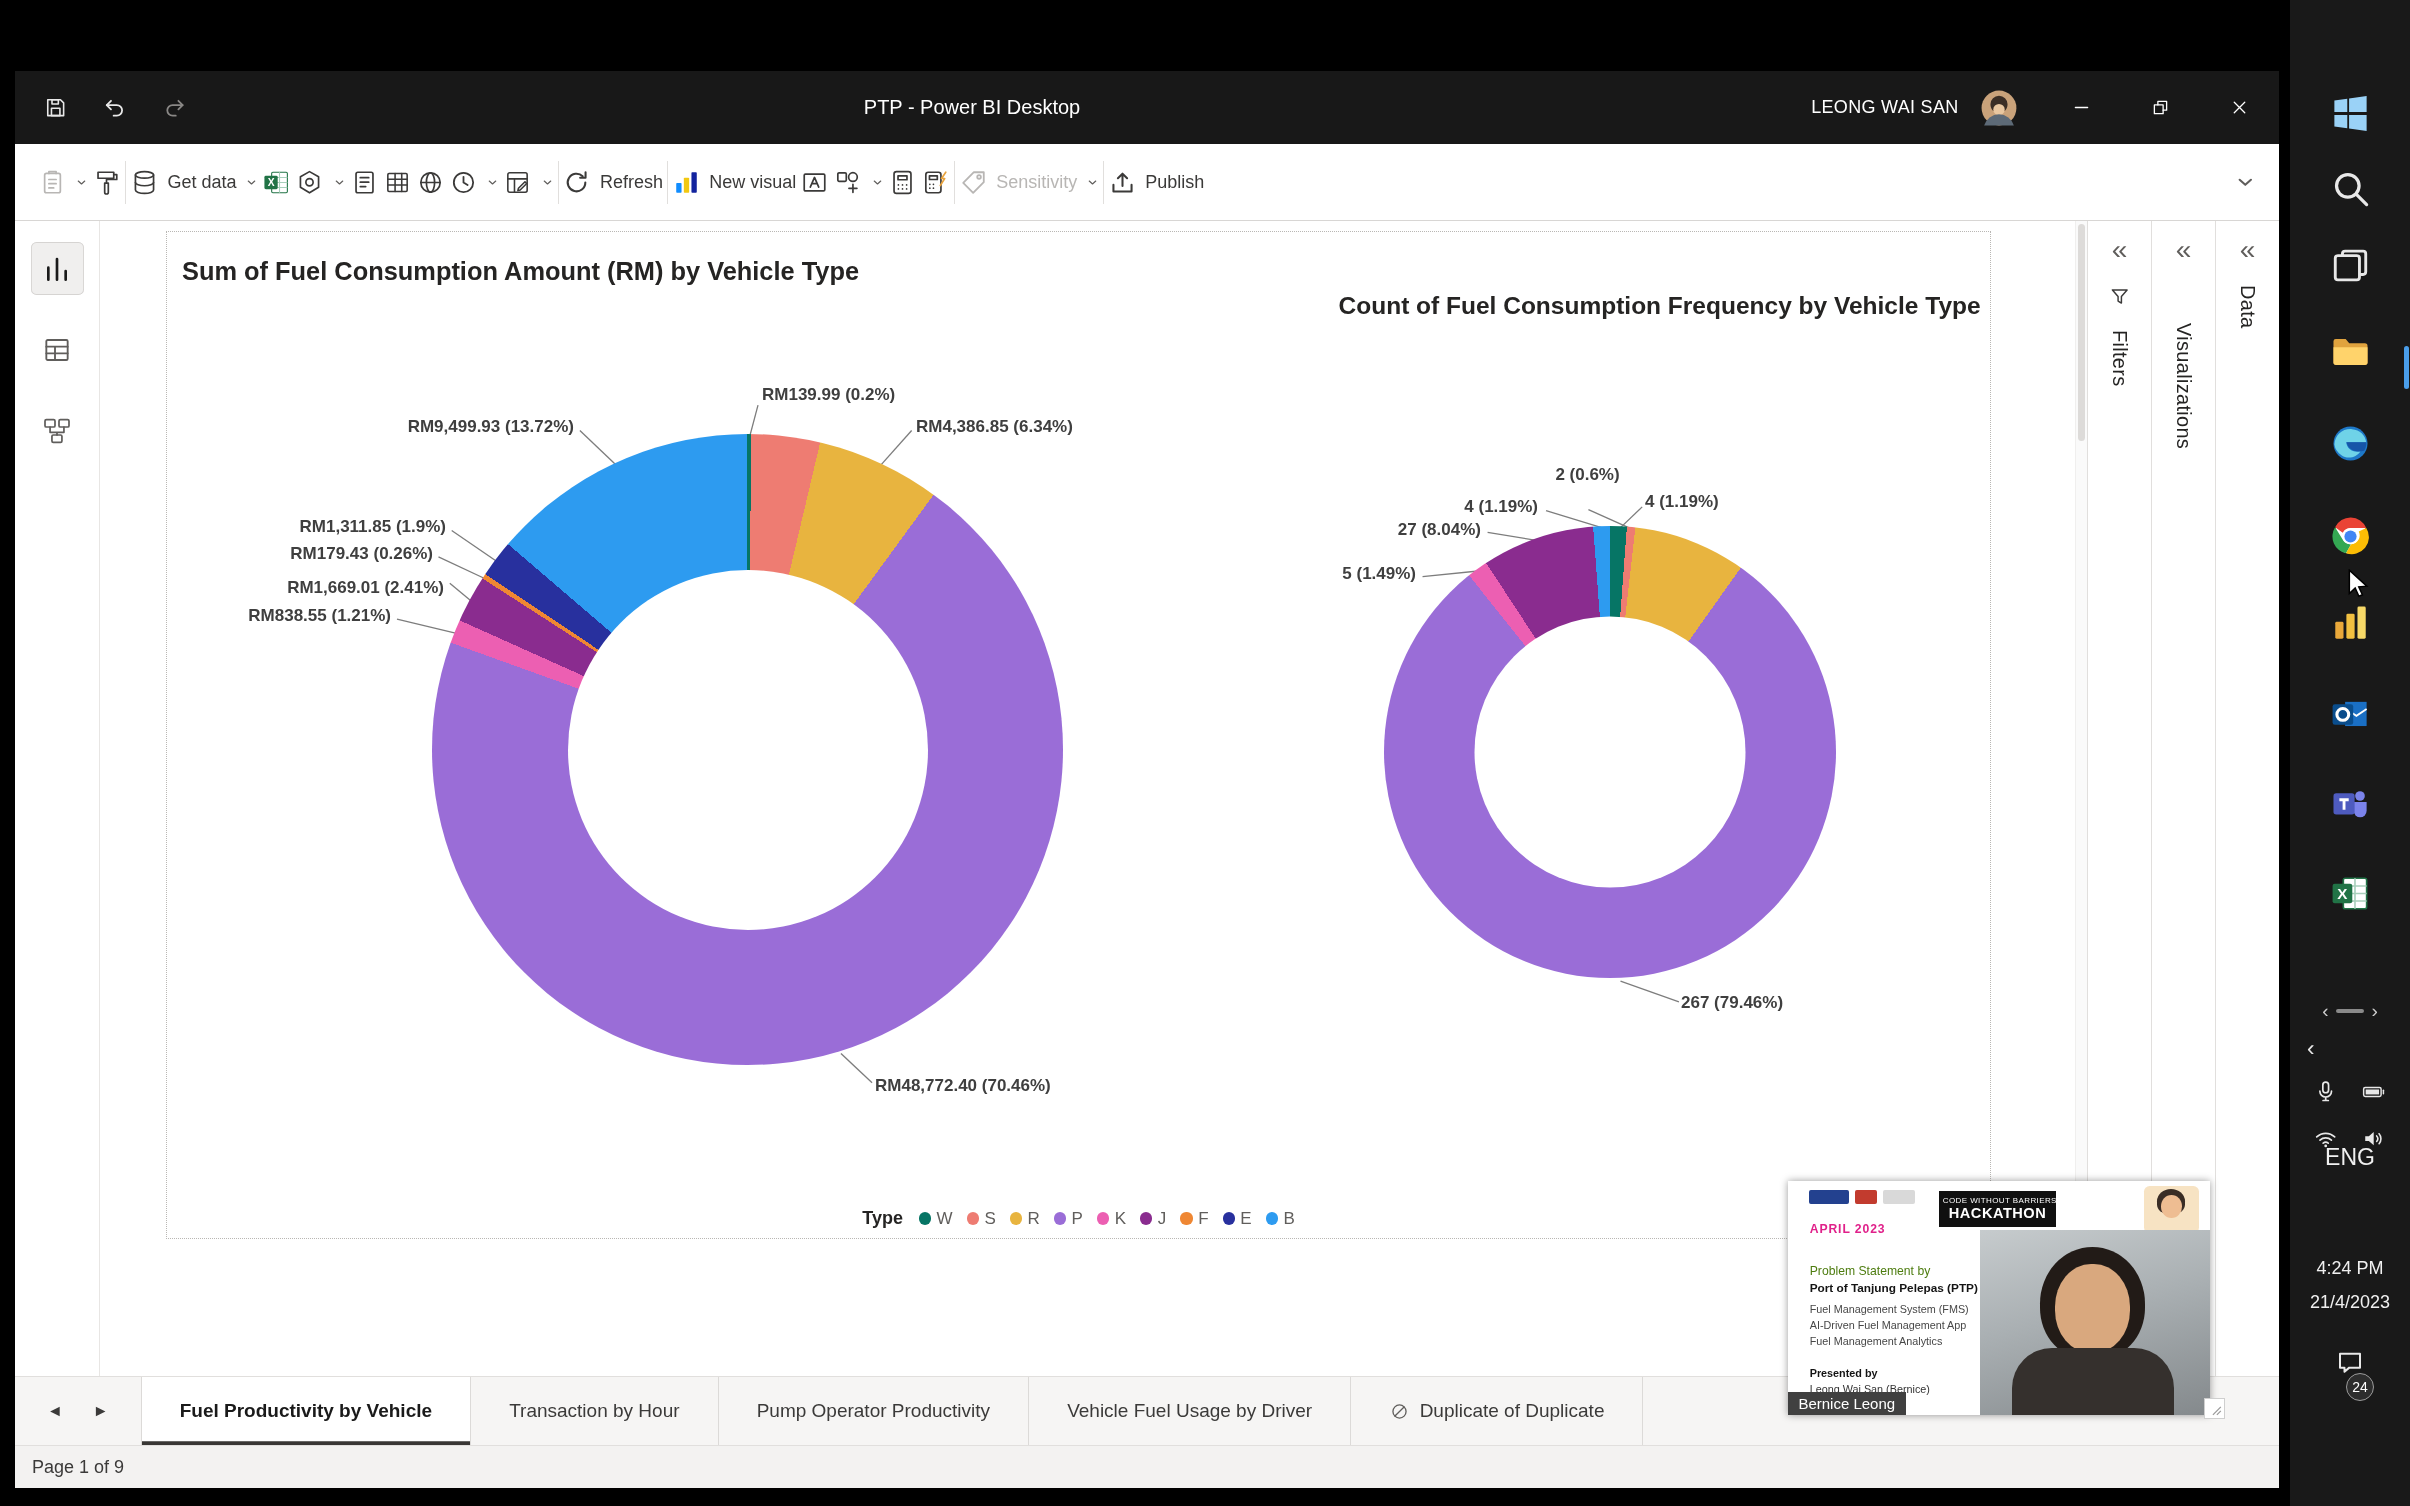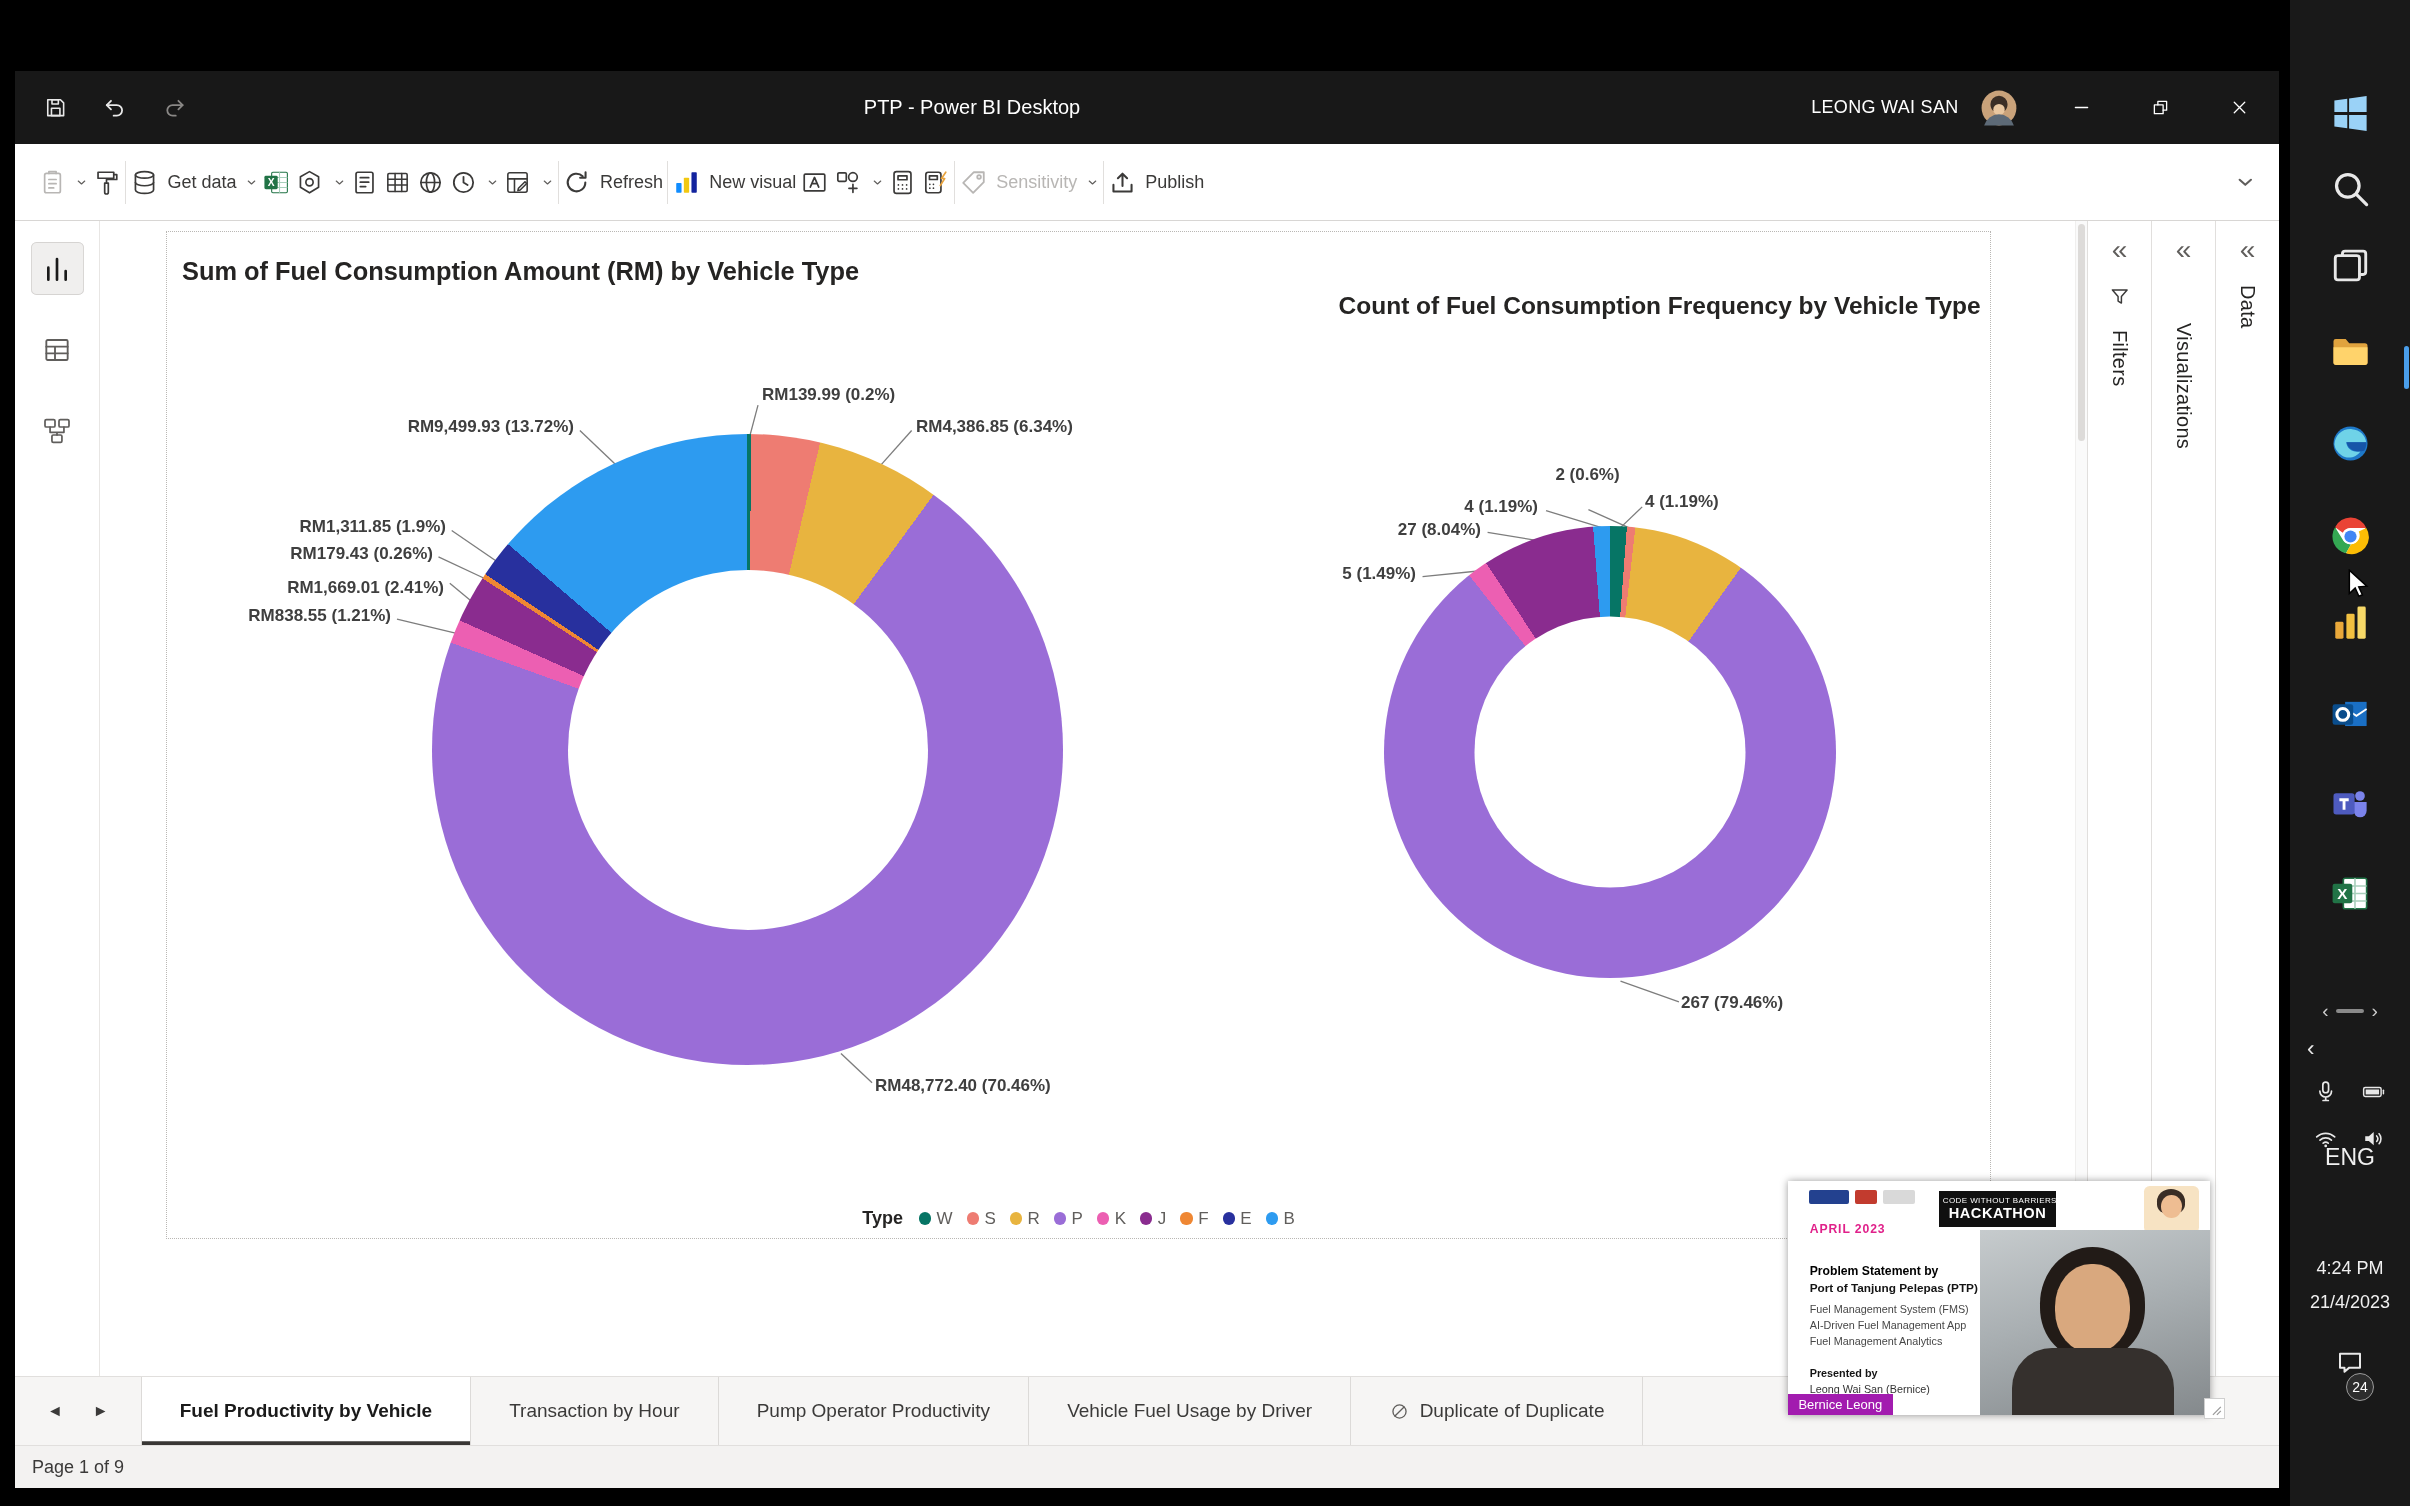--- a/index.html
+++ b/index.html
@@ -100,30 +100,30 @@
   .ov-logo-1{width:40px;background:#23418f}
   .ov-logo-2{width:22.6px;background:#c23b2e}
   .ov-logo-3{width:32px;background:#d9d9d9}
   .ov-april{position:absolute;left:21.7px;top:41px;font-size:12.2px;font-weight:700;color:#e0218a;letter-spacing:0.9px}
   .ov-banner{position:absolute;left:151px;top:10.4px;width:117px;background:#101010;color:#fff;text-align:center;padding:4.7px 3.8px 5.6px}
   .ov-banner-1{font-size:8px;letter-spacing:0.4px;white-space:nowrap}
   .ov-banner-2{font-size:14.6px;font-weight:700;letter-spacing:0.5px}
   .ov-avatar{position:absolute;left:356px;top:4.7px;width:55px;height:47px;border-radius:5.6px;background:#f7e3c3;overflow:hidden}
   .ov-avatar .hair{position:absolute;left:13px;top:3.8px;width:28px;height:24.5px;border-radius:50% 50% 40% 40%;background:#3a2d25}
   .ov-avatar .face{position:absolute;left:17px;top:9.4px;width:21px;height:22.6px;border-radius:50%;background:#eebd92}
-  .ov-h1{position:absolute;left:21.7px;top:83px;font-size:12.2px;font-weight:700;color:#000000;white-space:nowrap}
+  .ov-h1{position:absolute;left:21.7px;top:83px;font-size:12.2px;font-weight:400;color:#4d7c0f;white-space:nowrap}
   .ov-h2{position:absolute;left:21.7px;top:100px;font-size:11.8px;font-weight:700;color:#141414;white-space:nowrap}
   .ov-bullets{position:absolute;left:21.7px;top:122px;display:flex;flex-direction:column;gap:3.8px;font-size:10.8px;color:#474747}
   .ov-presented{position:absolute;left:21.7px;top:186px;font-size:10.8px;font-weight:700;color:#141414}
   .ov-presenter{position:absolute;left:21.7px;top:202px;font-size:10.8px;color:#333}
   .ov-photo{position:absolute;left:192px;top:49px;width:230px;height:185px;background:linear-gradient(165deg,#c6cbcd 0%,#a9afb2 45%,#84898c 100%);overflow:hidden}
   .ov-photo .hair{position:absolute;left:60px;top:17px;width:105px;height:113px;border-radius:50% 50% 46% 46%;background:#221b17}
   .ov-photo .face{position:absolute;left:75px;top:34px;width:75px;height:89px;border-radius:48%;background:#d9a87e}
   .ov-photo .body{position:absolute;left:32px;bottom:-5.6px;width:162px;height:73px;border-radius:40px 40px 0 0;background:#35302d}
-  .ov-nametag{position:absolute;left:0;bottom:0;background:#a21caf;color:#fff;font-size:13px;padding:2.8px 10.4px}
+  .ov-nametag{position:absolute;left:0;bottom:0;background:#404040;color:#fff;font-size:15px;padding:2.8px 10.4px}
   .ov-grip{position:absolute;right:-15px;bottom:-3.8px;width:21px;height:21px;background:#fff;border:0.9px solid #cfcfcf;color:#9a9a9a}
 
   .cursor{position:absolute;z-index:99;width:28px;height:32px}
 </style>
 </head>
 <body>
 
 <div class="desktop">
 
   <div class="app-window">

